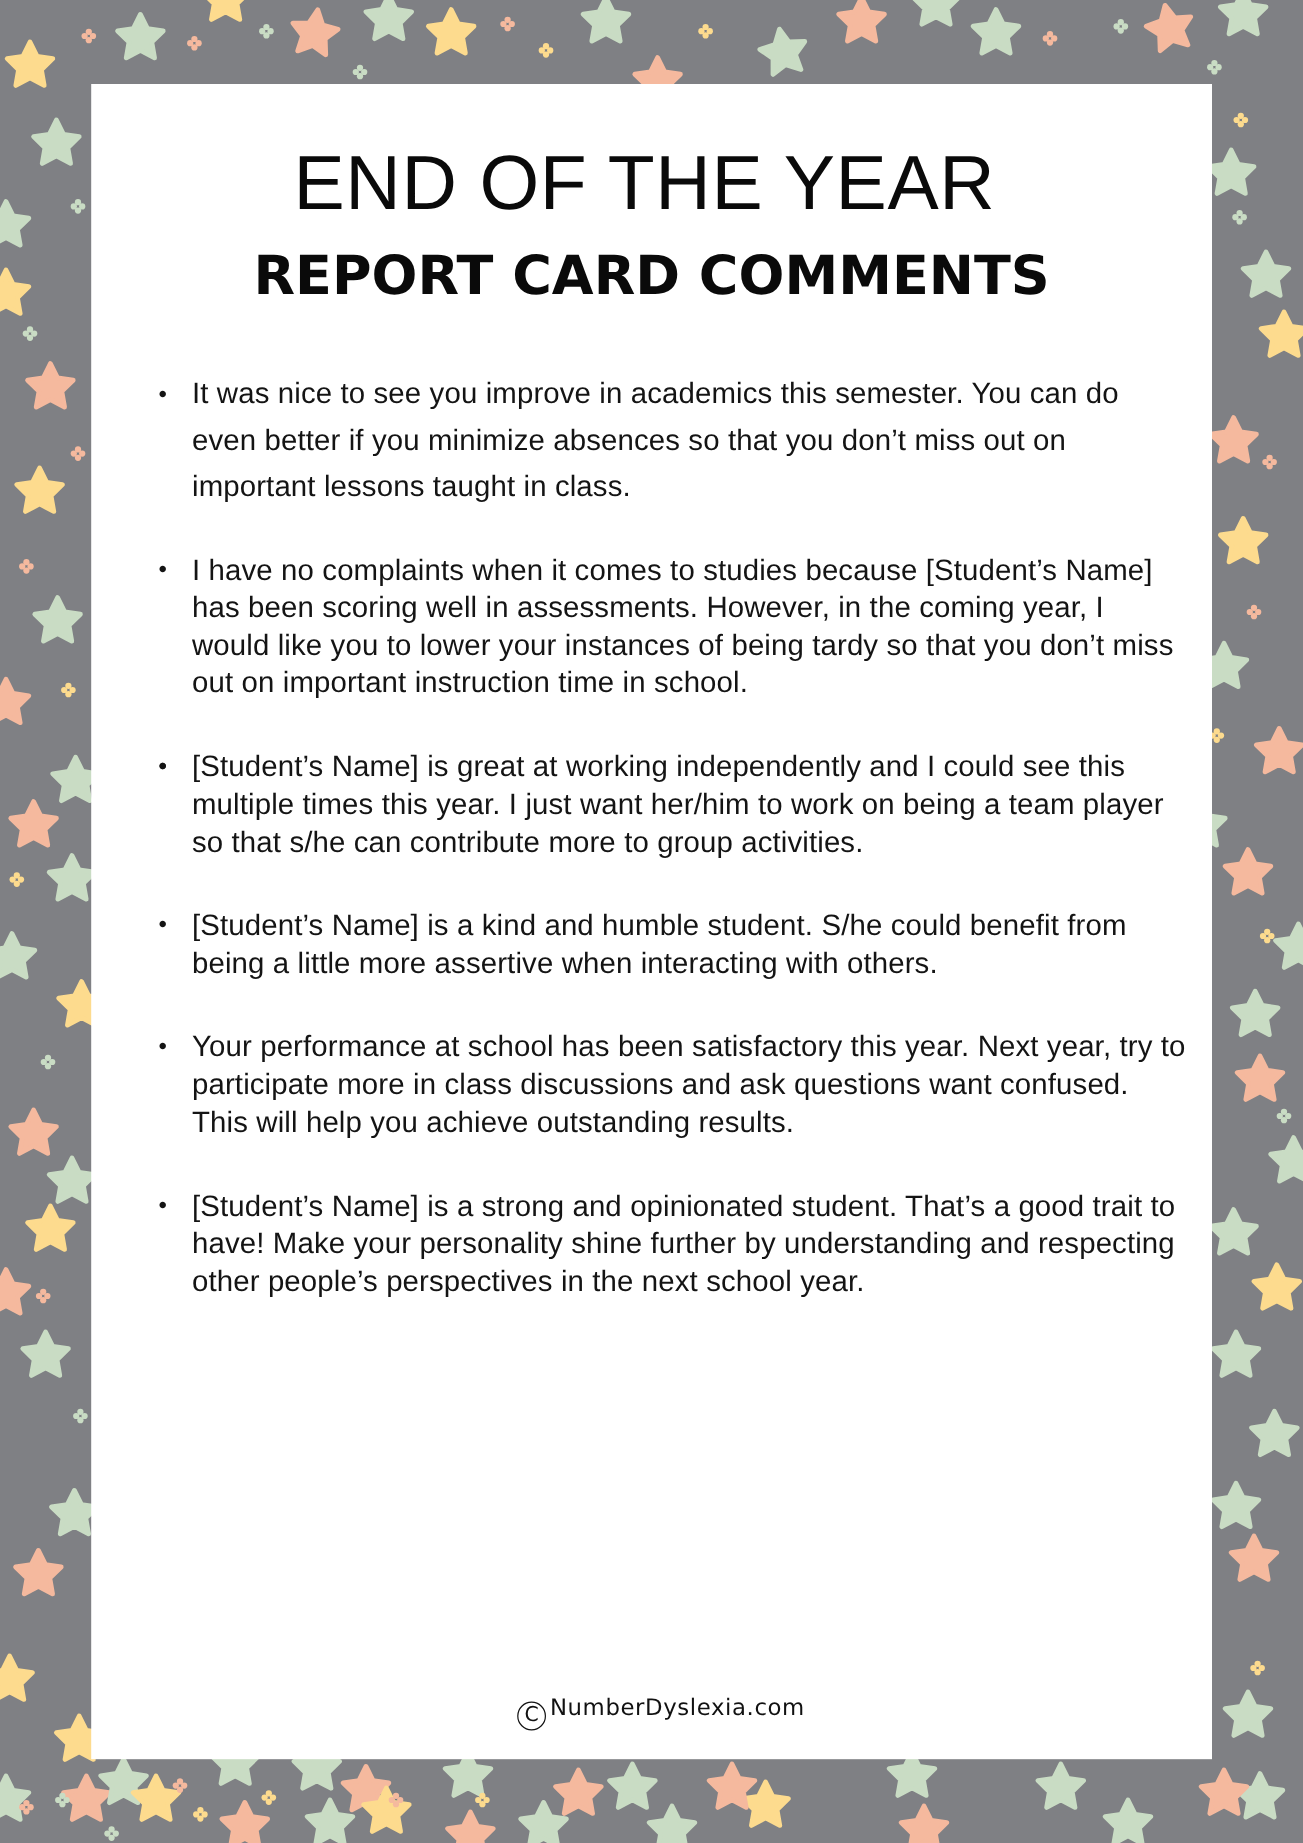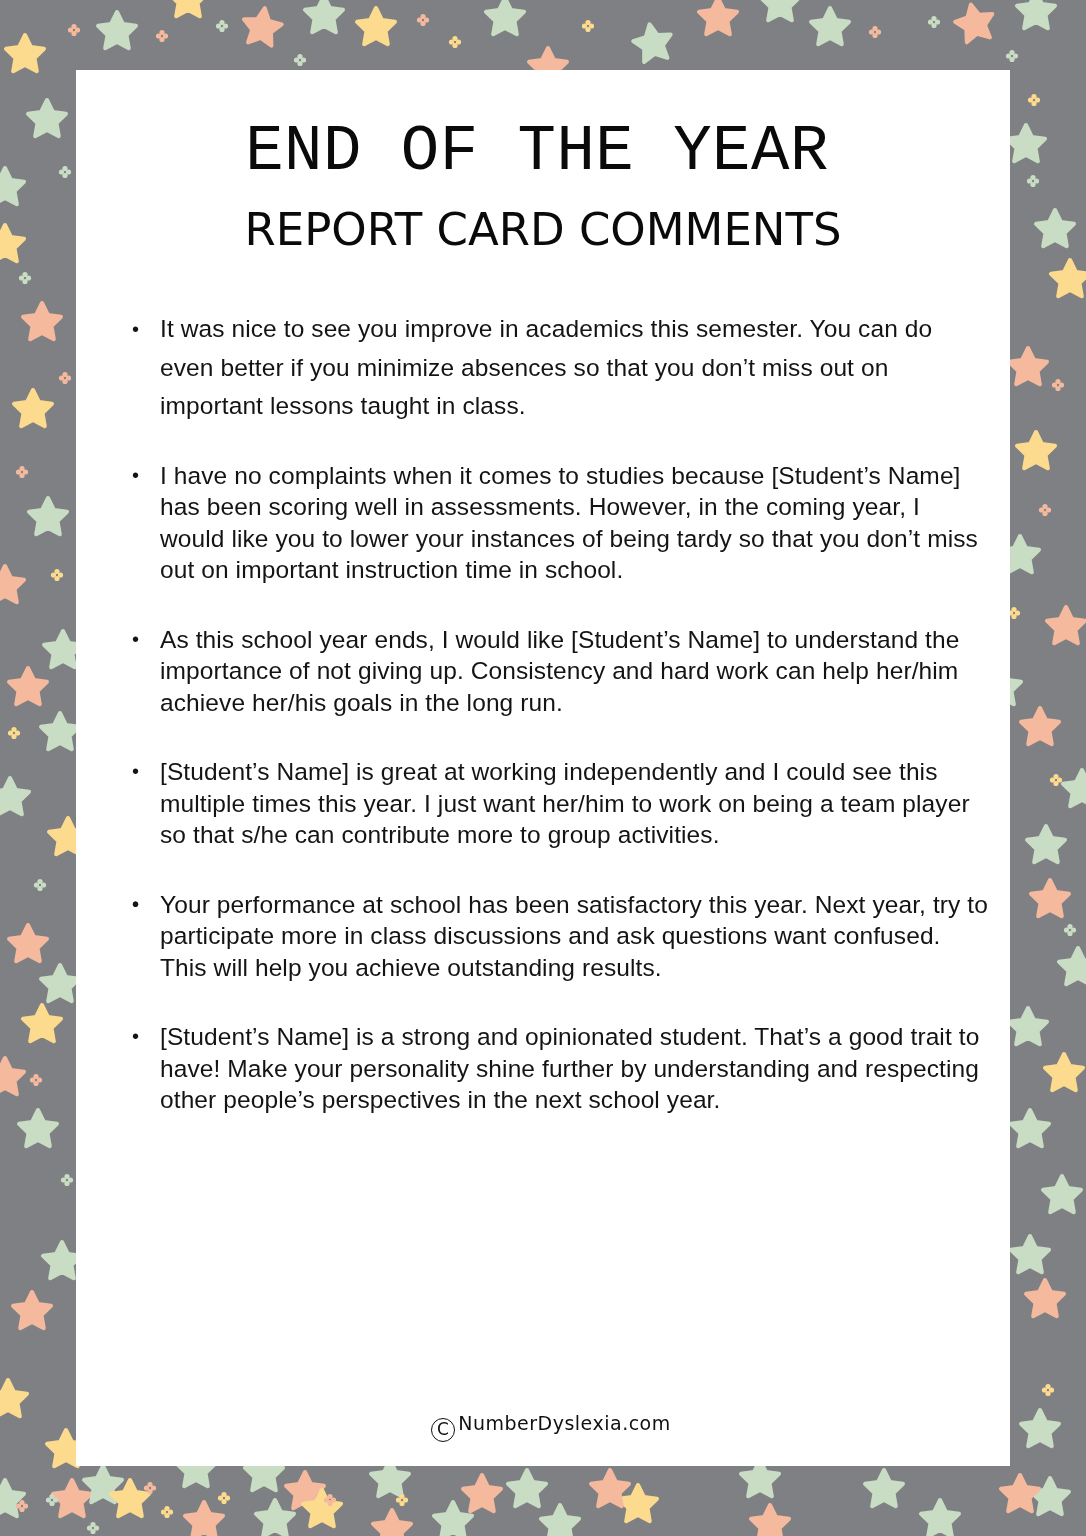--- a/index.html
+++ b/index.html
@@ -11,21 +11,21 @@
     }
     #decor { position: absolute; left: 0; top: 0; width: 1086px; height: 1536px; }
     .panel {
       position: absolute;
       left: 76px; top: 70px; width: 934px; height: 1396px;
       background: #ffffff;
     }
     .title {
       position: absolute; left: 0; right: 12px; top: 46px;
       text-align: center;
-      font-family: Liberation Mono, monospace;
+      font-family: Liberation Sans, sans-serif;
       font-size: 64px; font-weight: normal; color: #0a0a0a;
       letter-spacing: 0.5px; line-height: 72px;
       transform: scaleX(1.0);
     }
     .subtitle {
       position: absolute; left: 0; right: 0; top: 132px;
       text-align: center;
       font-family: "DejaVu Sans", sans-serif;
       font-size: 45px; color: #0a0a0a; line-height: 56px;
     }
@@ -192,41 +192,41 @@
     <use href="#flower" x="167" y="1512" fill="#fddb8e"></use>
     <use href="#flower" x="93" y="1528" fill="#c9dcc4"></use>
     <use href="#flower" x="224" y="1498" fill="#fddb8e"></use>
     <use href="#flower" x="330" y="1500" fill="#f5b99e"></use>
     <use href="#flower" x="402" y="1500" fill="#fddb8e"></use>
   </g>
 </svg>
 
 <main class="panel">
   <h1 class="title" style="margin:0;">END OF THE YEAR</h1>
-  <h2 class="subtitle" style="margin:0;font-weight:normal;">REPORT CARD COMMENTS</h2>
+  <h2 class="subtitle" style="margin:0;font-weight:bold;">REPORT CARD COMMENTS</h2>
 
   <ul class="comments">
     <li class="comment first" style="margin-bottom:34px;">
       <span class="bullet">•</span>
       <span>It was nice to see you improve in academics this semester. You can do even better if you minimize absences so that you don’t miss out on important lessons taught in class.</span>
     </li>
     <li class="comment" style="margin-bottom:38px;">
       <span class="bullet">•</span>
       <span>I have no complaints when it comes to studies because [Student’s Name] has been scoring well in assessments. However, in the coming year, I would like you to lower your instances of being tardy so that you don’t miss out on important instruction time in school.</span>
     </li>
     <li class="comment" style="margin-bottom:38px;">
       <span class="bullet">•</span>
-      <span>As this school year ends, I would like [Student’s Name] to understand the importance of not giving up. Consistency and hard work can help her/him achieve her/his goals in the long run.</span>
     </li>
     <li class="comment" style="margin-bottom:38px;">
       <span class="bullet">•</span>
       <span>[Student’s Name] is great at working independently and I could see this multiple times this year. I just want her/him to work on being a team player so that s/he can contribute more to group activities.</span>
     </li>
     <li class="comment" style="margin-bottom:38px;">
       <span class="bullet">•</span>
+      <span>[Student’s Name] is a kind and humble student. S/he could benefit from being a little more assertive when interacting with others.</span>
     </li>
     <li class="comment" style="margin-bottom:38px;">
       <span class="bullet">•</span>
       <span>Your performance at school has been satisfactory this year. Next year, try to participate more in class discussions and ask questions want confused. This will help you achieve outstanding results.</span>
     </li>
     <li class="comment">
       <span class="bullet">•</span>
       <span>[Student’s Name] is a strong and opinionated student. That’s a good trait to have! Make your personality shine further by understanding and respecting other people’s perspectives in the next school year.</span>
     </li>
   </ul>

